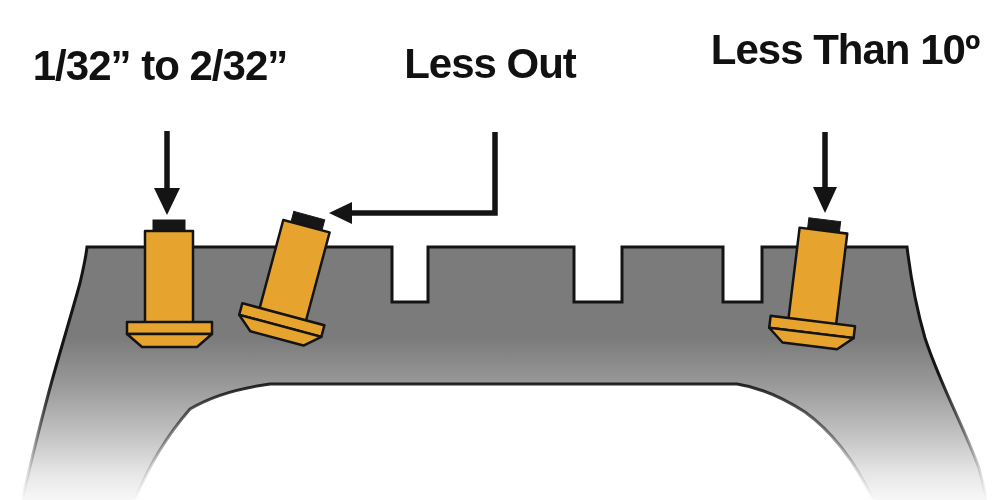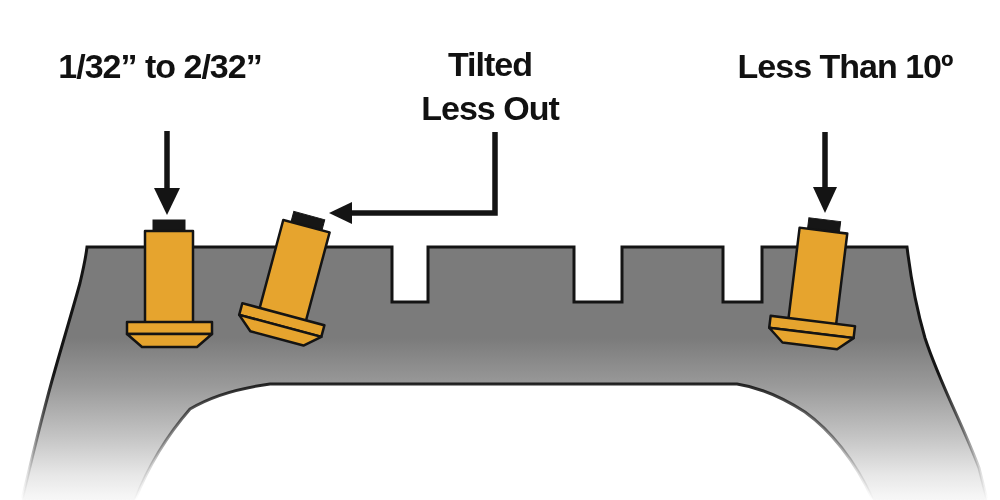--- a/index.html
+++ b/index.html
@@ -2,21 +2,21 @@
 <html style="--stud-orange: #e6a42e; --stud-black: #161616; --tire-gray: #7b7b7b; --outline: #141414; --text-color: #111111; --background: #ffffff;"><head>
 <meta charset="utf-8">
 <style>
   html,body{margin:0;padding:0;background:#fff;}
   .canvas{
     position:relative;width:1000px;height:500px;background:#fff;
     font-family:"Liberation Sans",sans-serif;overflow:hidden;
   }
   .label{
     position:absolute;text-align:center;font-weight:700;
-    font-size:34px;line-height:44px;letter-spacing:-1px;
+    font-size:42px;line-height:44px;letter-spacing:-1px;
     color:var(--text-color,#111);
   }
   .label .ln{white-space:nowrap;}
   svg.scene{position:absolute;left:0;top:0;}
   .tire{fill:url(#tireFill);stroke:url(#tireEdge);stroke-width:3;}
   .stud-orange{fill:var(--stud-orange,#e6a42e);stroke:var(--outline,#1a1a1a);stroke-width:2.5;stroke-linejoin:round;}
   .stud-cap{fill:var(--stud-black,#161616);stroke:var(--stud-black,#161616);stroke-width:1;}
   .arrow-line{stroke:var(--outline,#141414);stroke-width:5.5;fill:none;}
   .arrow-head{fill:var(--outline,#141414);stroke:none;}
   .stop-gray{stop-color:var(--tire-gray,#7b7b7b);}
@@ -89,21 +89,20 @@
       <line class="arrow-line" x1="825" y1="132" x2="825" y2="189"></line>
       <polygon class="arrow-head" points="813,187 837,187 825,213"></polygon>
     </g>
   </svg>
 
   <div class="label" style="left:2px;top:44px;width:316px;">
     <div class="ln">1/32” to 2/32”</div>
   </div>
 
   <div class="label" style="left:380px;top:42px;width:220px;">
-    <div class="ln">Tilted</div>
     <div class="ln">Less Out</div>
   </div>
 
-  <div class="label" style="left:693px;top:44px;width:304px;">
+  <div class="label" style="left:693px;top:28px;width:304px;">
     <div class="ln">Less Than 10º</div>
   </div>
 
 </div>
 
 </body></html>

